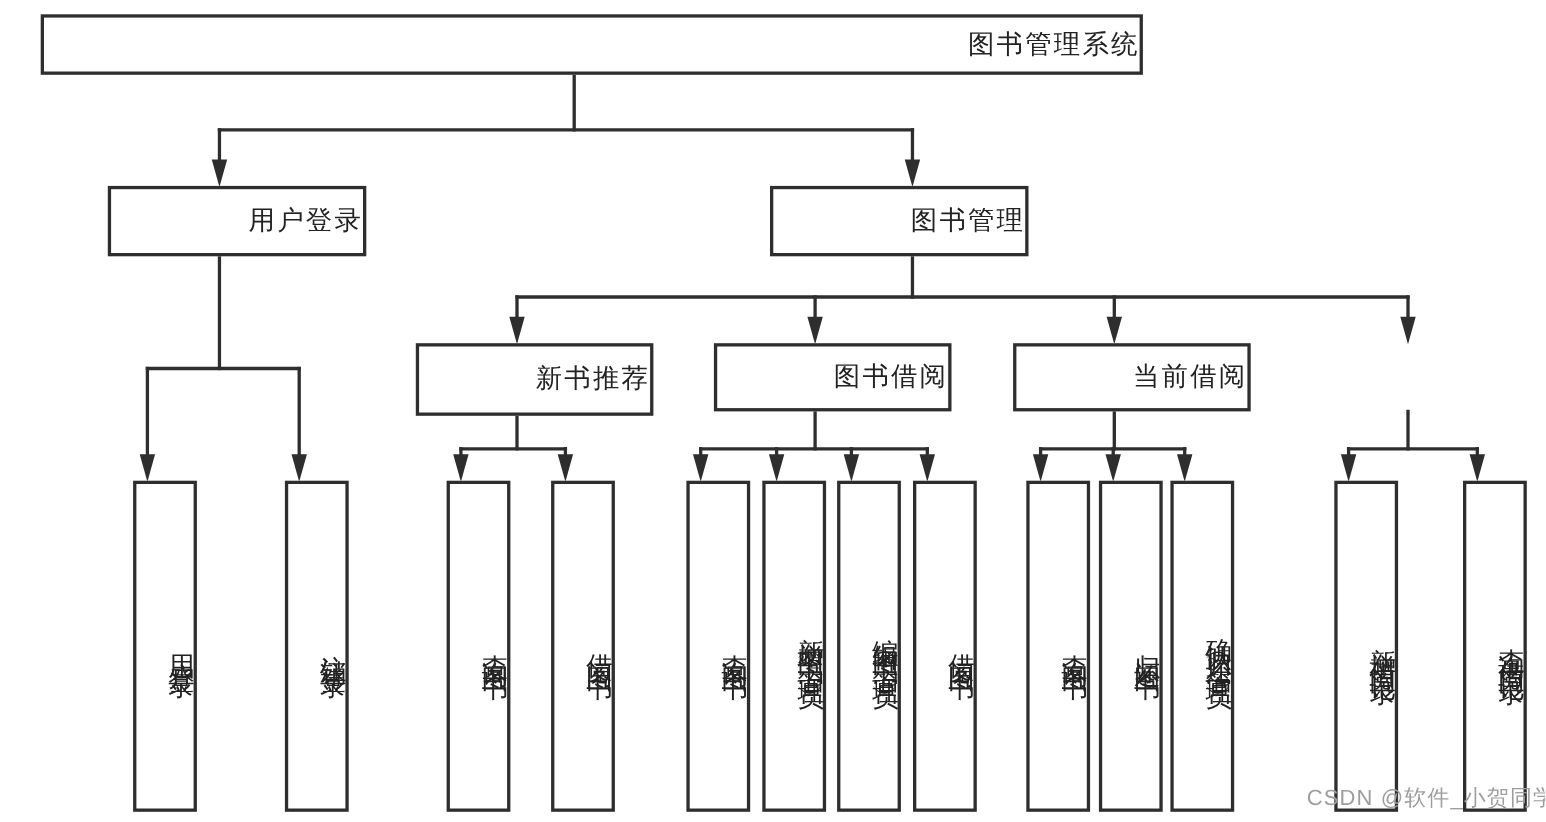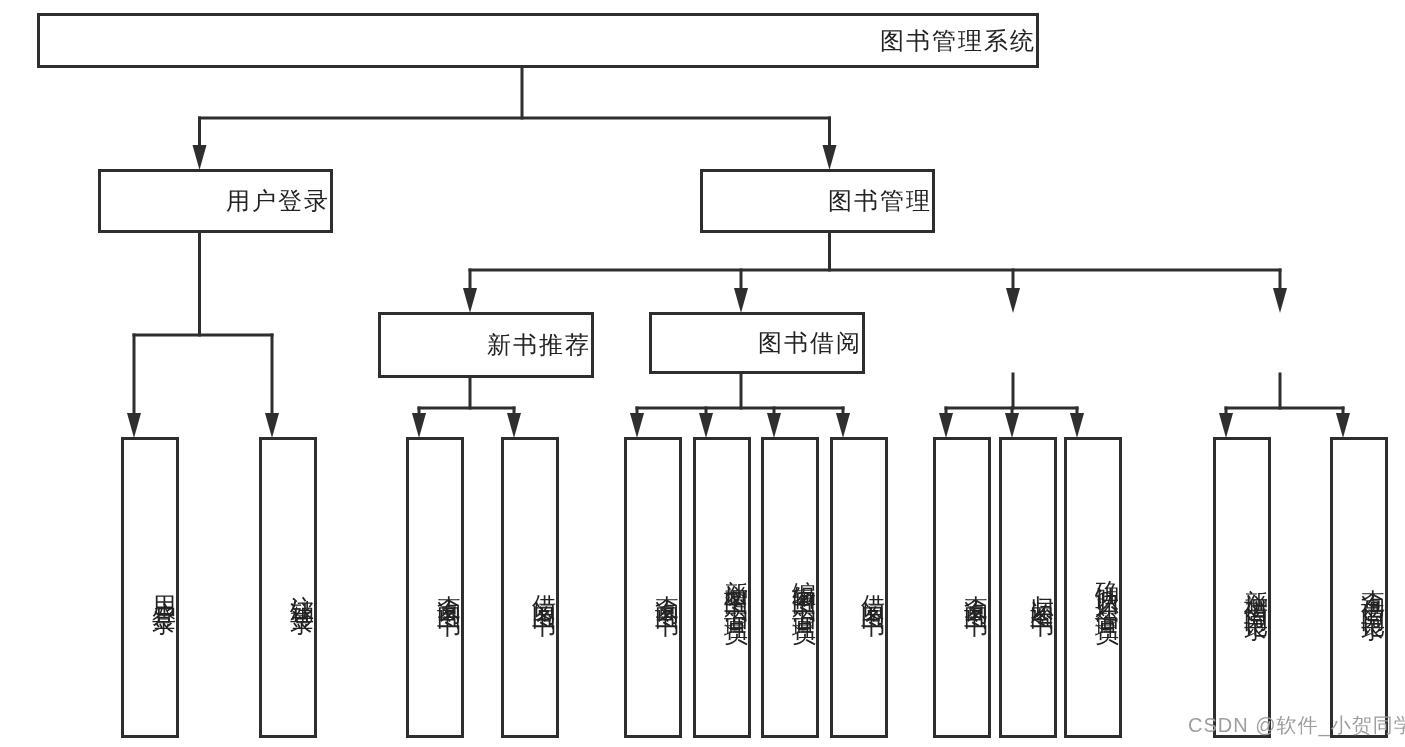--- a/index.html
+++ b/index.html
@@ -120,20 +120,23 @@
       </div>
       <div class="node horizontal" style="left: 684px; top: 169px; width: 235px; height: 64px;">
         <span class="node-label">图书管理</span>
       </div>
       <div class="node horizontal" style="left: 362px; top: 312px; width: 216px; height: 66px;">
         <span class="node-label">新书推荐</span>
       </div>
       <div class="node horizontal" style="left: 633px; top: 312px; width: 216px; height: 62px;">
         <span class="node-label">图书借阅</span>
       </div>
+      <div class="node horizontal" style="left: 905px; top: 312px; width: 216px; height: 62px;">
+        <span class="node-label">当前借阅</span>
+      </div>
       <div class="node vertical" style="left: 105px; top: 437px; width: 58px; height: 301px;">
         <span class="node-label">用户登录</span>
       </div>
       <div class="node vertical" style="left: 243px; top: 437px; width: 58px; height: 301px;">
         <span class="node-label">注销登录</span>
       </div>
       <div class="node vertical" style="left: 390px; top: 437px; width: 58px; height: 301px;">
         <span class="node-label">查询图书</span>
       </div>
       <div class="node vertical" style="left: 485px; top: 437px; width: 58px; height: 301px;">

